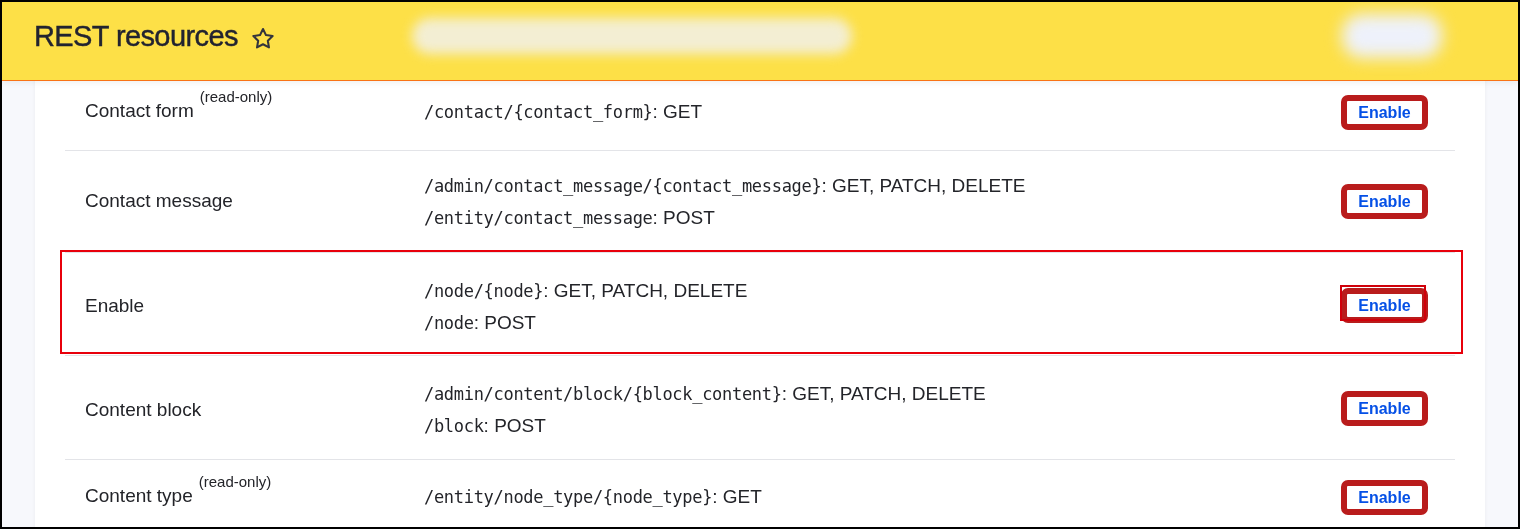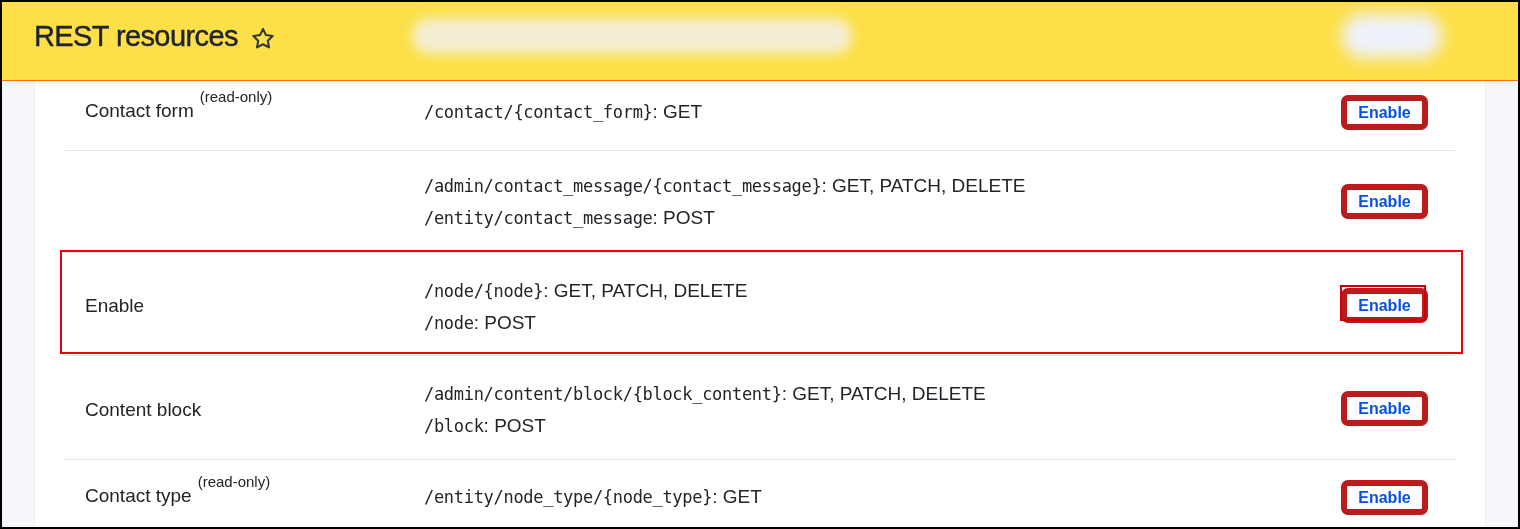--- a/index.html
+++ b/index.html
@@ -108,20 +108,23 @@
         <div class="cell-name" style="top:26px;">
           <span>Contact form</span><sup>(read-only)</sup>
         </div>
         <div class="cell-paths" style="top:22px;text-align:center;">
           <div><code>/contact/{contact_form}</code><span>: GET</span></div>
         </div>
         <button class="enable-btn" style="top:21px;">Enable</button>
       </div>
 
       <div class="row h2" style="height:102px;">
+        <div class="cell-name" style="top:39px;">
+          <span>Contact message</span>
+        </div>
         <div class="cell-paths" style="top:19px;">
           <div><code>/admin/contact_message/{contact_message}</code><span>: GET, PATCH, DELETE</span></div>
           <div><code>/entity/contact_message</code><span>: POST</span></div>
         </div>
         <button class="enable-btn" style="top:33px;">Enable</button>
       </div>
 
       <div class="row h3" style="height:103px;">
         <div class="cell-name" style="top:42px;">
           <span>Enable</span>
@@ -139,21 +142,21 @@
         </div>
         <div class="cell-paths" style="top:22px;">
           <div><code>/admin/content/block/{block_content}</code><span>: GET, PATCH, DELETE</span></div>
           <div><code>/block</code><span>: POST</span></div>
         </div>
         <button class="enable-btn" style="top:35px;">Enable</button>
       </div>
 
       <div class="row h1" style="border-bottom:none;">
         <div class="cell-name" style="top:25px;">
-          <span>Contact type</span><sup>(read-only)</sup>
+          <span>Content type</span><sup>(read-only)</sup>
         </div>
         <div class="cell-paths" style="top:21px;">
           <div><code>/entity/node_type/{node_type}</code><span>: GET</span></div>
         </div>
         <button class="enable-btn" style="top:20px;">Enable</button>
       </div>
 
     </div>
   </div>
 

